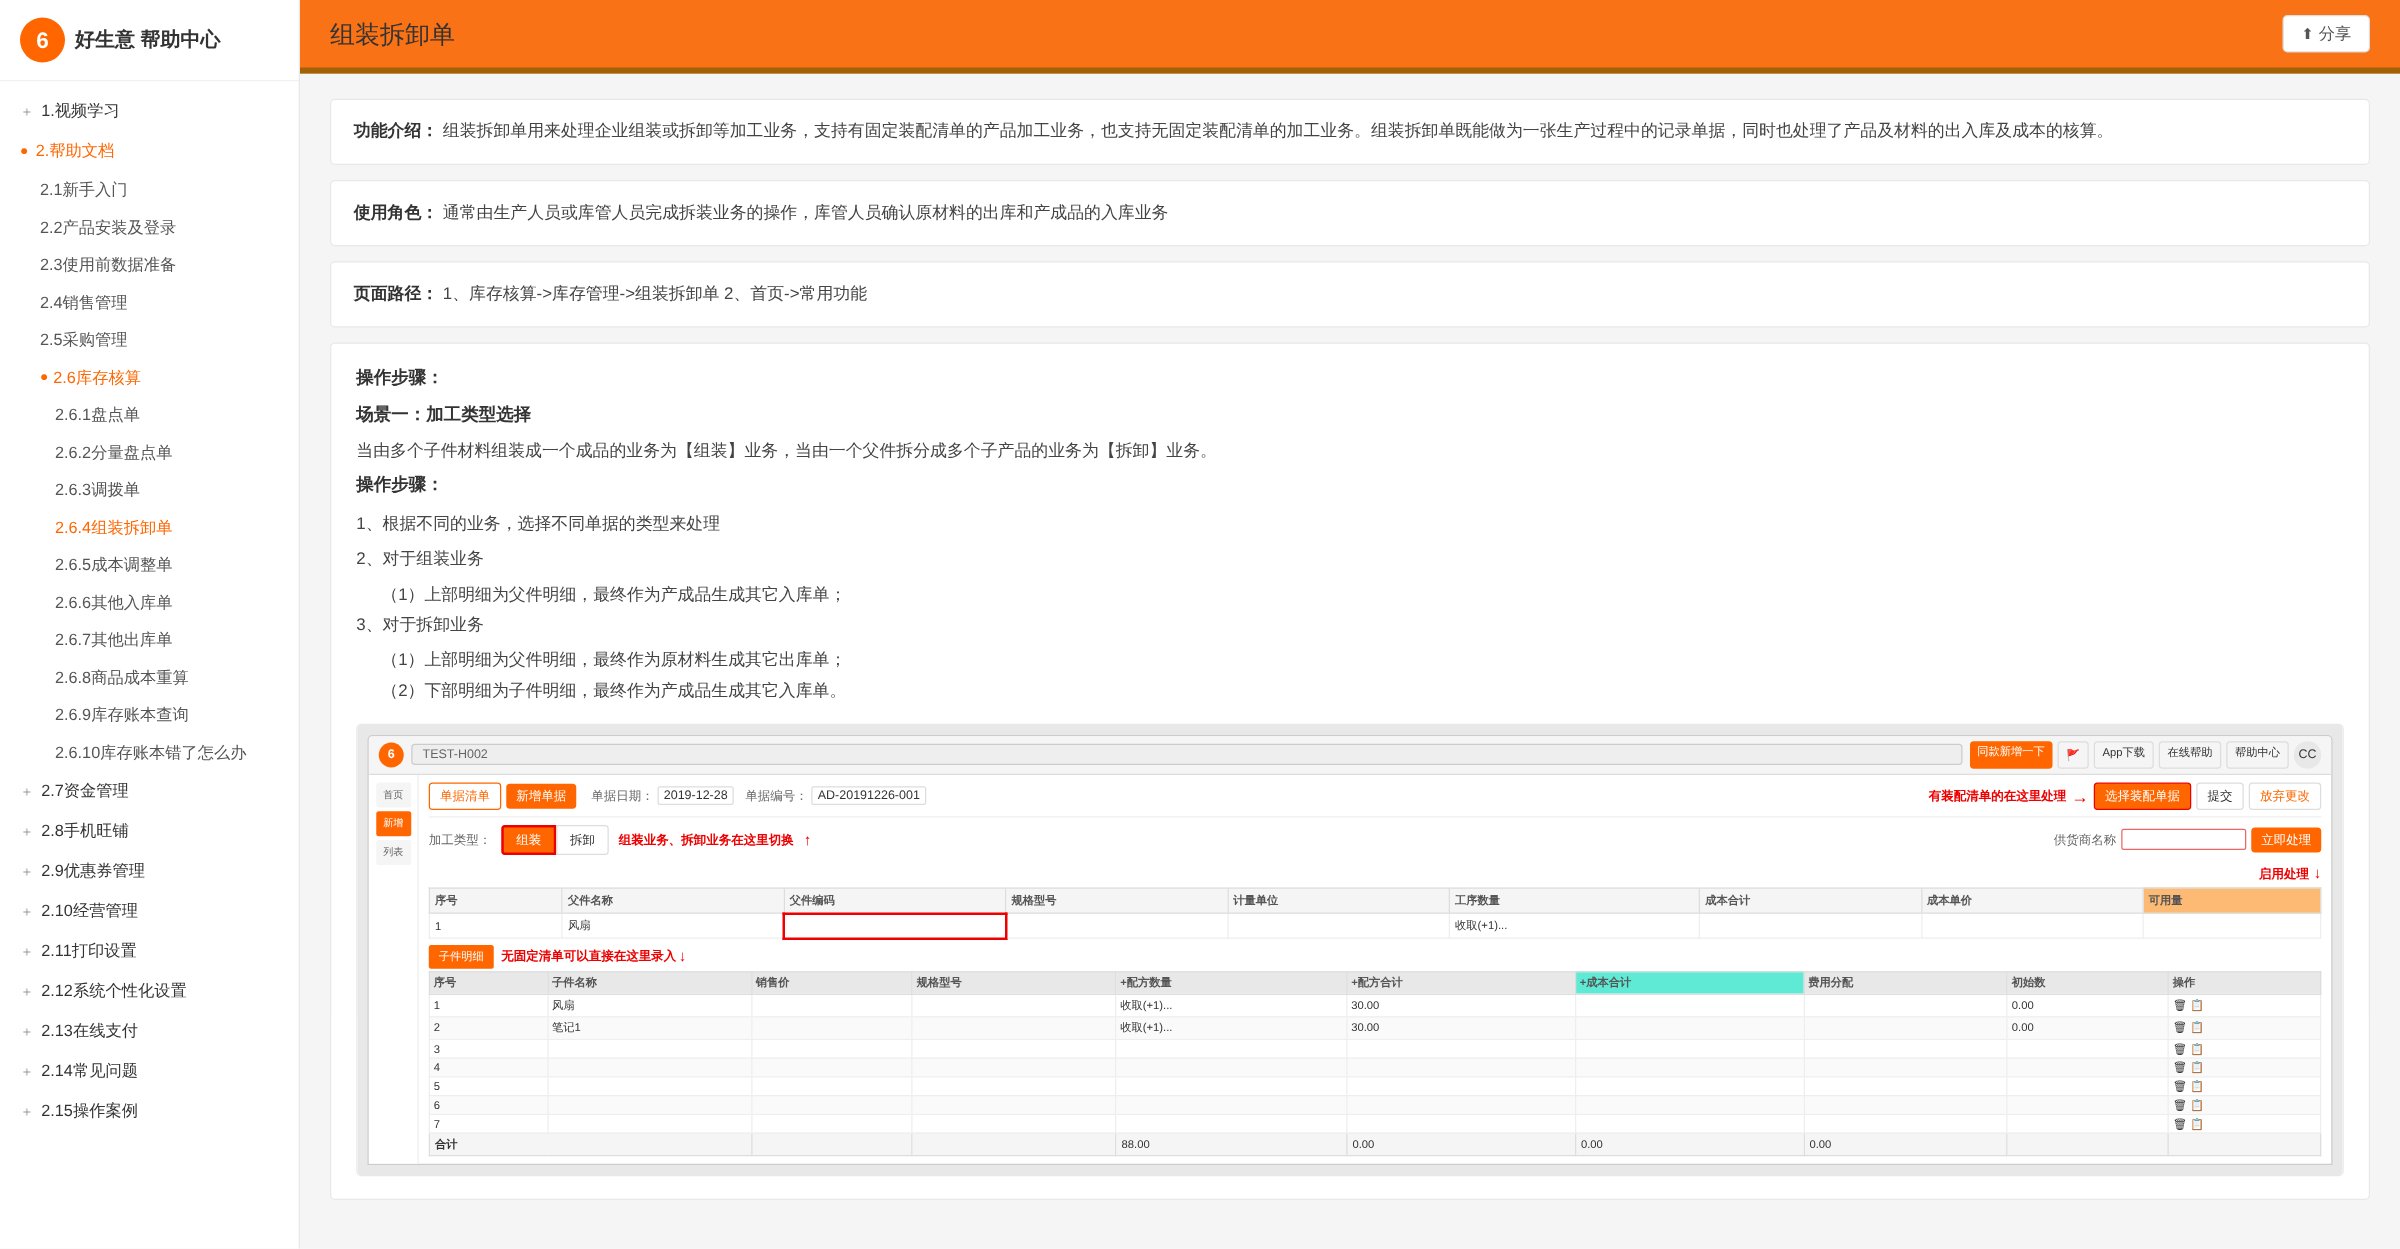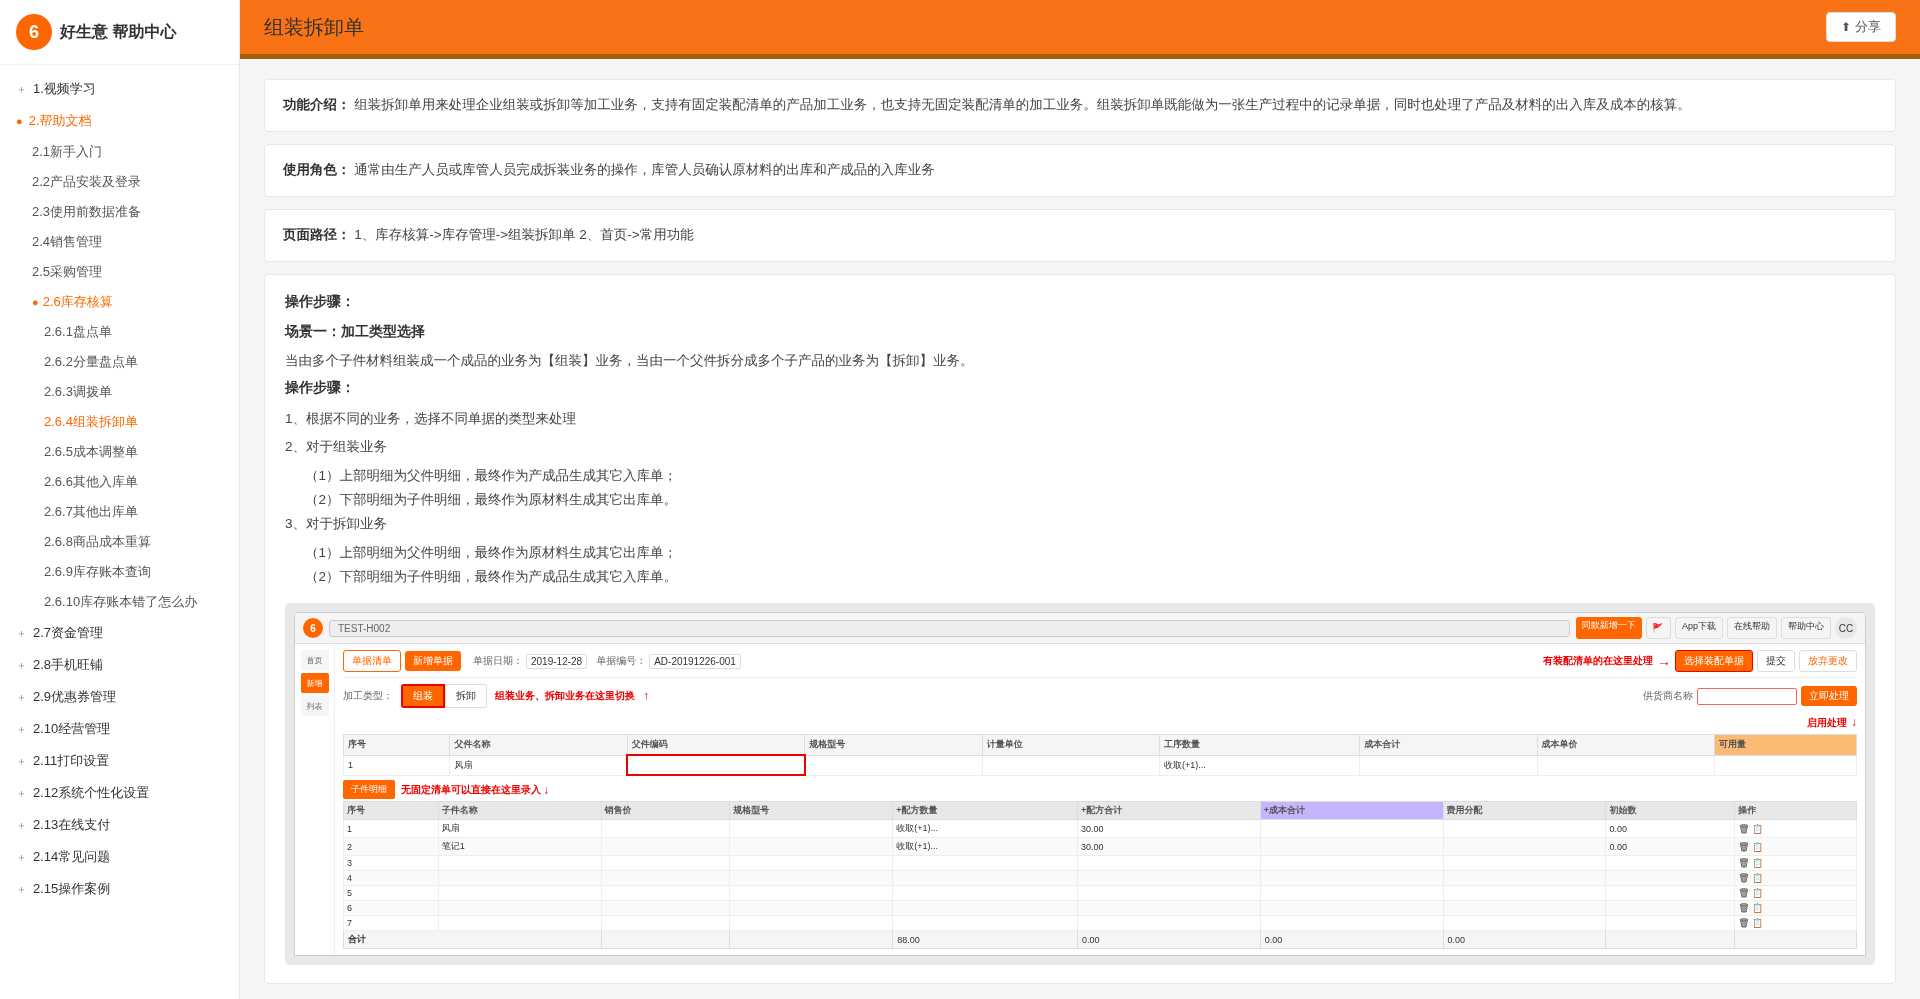--- a/index.html
+++ b/index.html
@@ -356,21 +356,20 @@
     </div>
 
     <div class="steps-section">
       <div class="steps-title">操作步骤：</div>
       <div class="scene-title">场景一：加工类型选择</div>
       <p class="step-desc">当由多个子件材料组装成一个成品的业务为【组装】业务，当由一个父件拆分成多个子产品的业务为【拆卸】业务。</p>
       <div class="steps-title">操作步骤：</div>
       <p class="numbered-item">1、根据不同的业务，选择不同单据的类型来处理</p>
       <p class="numbered-item">2、对于组装业务</p>
       <p class="sub-item">（1）上部明细为父件明细，最终作为产成品生成其它入库单；</p>
-      <p class="sub-item">（2）下部明细为子件明细，最终作为原材料生成其它出库单。</p>
       <p class="numbered-item">3、对于拆卸业务</p>
       <p class="sub-item">（1）上部明细为父件明细，最终作为原材料生成其它出库单；</p>
       <p class="sub-item">（2）下部明细为子件明细，最终作为产成品生成其它入库单。</p>
 
       <div class="screenshot-container" style="margin-top: 14px;">
         <div style="position: relative; background: #e8e8e8; padding: 8px;">
 
           <div style="background: #fff; border-radius: 4px 4px 0 0; overflow: hidden; border: 1px solid #ccc;">
 
             <div style="background: #f5f5f5; padding: 4px 8px; display:flex; align-items:center; gap:6px; border-bottom: 1px solid #ddd;">
@@ -478,21 +477,21 @@
 
                 <table class="fake-table" style="width:100%;border-collapse:collapse;font-size:9px;">
                   <thead>
                     <tr>
                       <th style="background:#e8e8e8;border:1px solid #ddd;padding:2px 3px;text-align:left;color:#555;">序号</th>
                       <th style="background:#e8e8e8;border:1px solid #ddd;padding:2px 3px;text-align:left;color:#555;">子件名称</th>
                       <th style="background:#e8e8e8;border:1px solid #ddd;padding:2px 3px;text-align:left;color:#555;">销售价</th>
                       <th style="background:#e8e8e8;border:1px solid #ddd;padding:2px 3px;text-align:left;color:#555;">规格型号</th>
                       <th style="background:#e8e8e8;border:1px solid #ddd;padding:2px 3px;text-align:left;color:#555;">+配方数量</th>
                       <th style="background:#e8e8e8;border:1px solid #ddd;padding:2px 3px;text-align:left;color:#555;">+配方合计</th>
-                      <th style="background:#c4b5fd;border:1px solid #ddd;padding:2px 3px;text-align:left;color:#555;">+成本合计</th>
+                      <th style="background:#5eead4;border:1px solid #ddd;padding:2px 3px;text-align:left;color:#555;">+成本合计</th>
                       <th style="background:#e8e8e8;border:1px solid #ddd;padding:2px 3px;text-align:left;color:#555;">费用分配</th>
                       <th style="background:#e8e8e8;border:1px solid #ddd;padding:2px 3px;text-align:left;color:#555;">初始数</th>
                       <th style="background:#e8e8e8;border:1px solid #ddd;padding:2px 3px;text-align:left;color:#555;">操作</th>
                     </tr>
                   </thead>
                   <tbody>
                     <tr>
                       <td style="border:1px solid #eee;padding:2px 3px;background:#fff;">1</td>
                       <td style="border:1px solid #eee;padding:2px 3px;background:#fff;">风扇</td>
                       <td style="border:1px solid #eee;padding:2px 3px;background:#fff;"></td>

